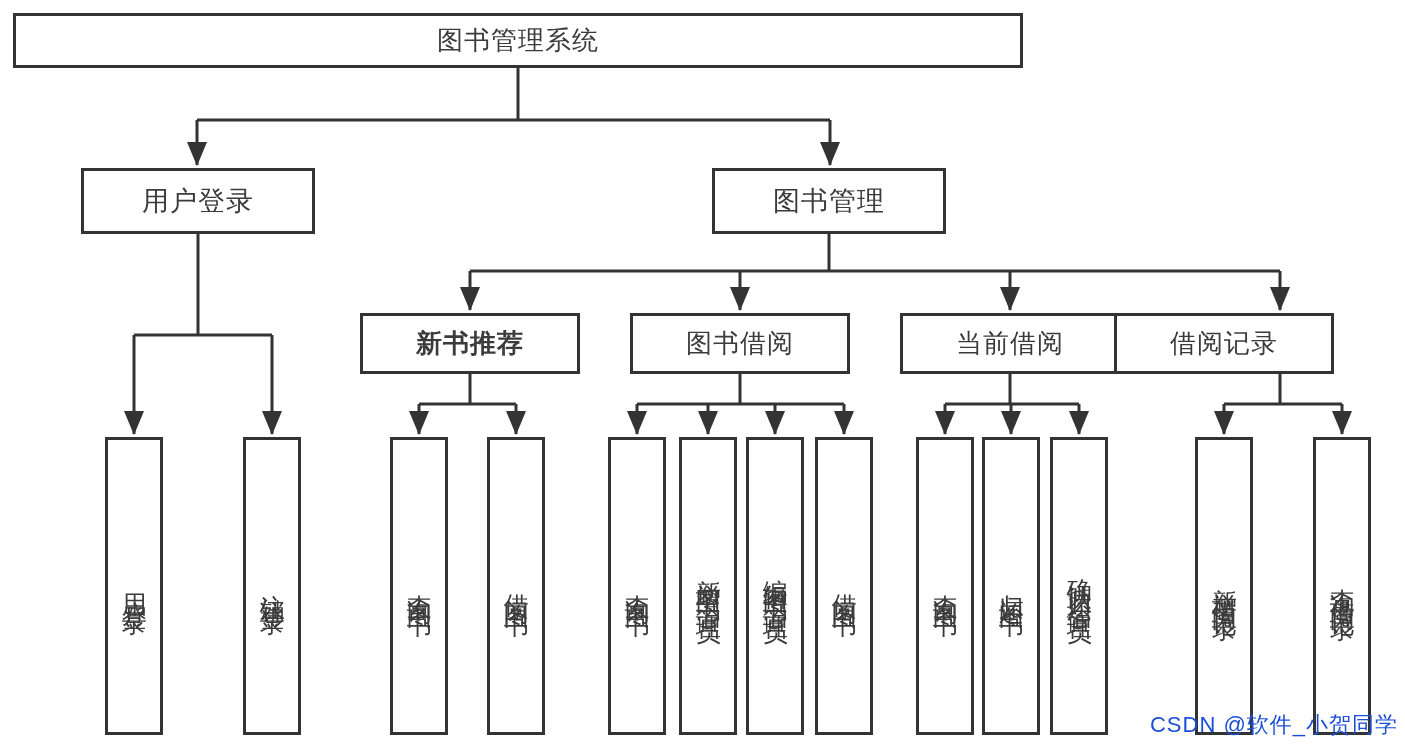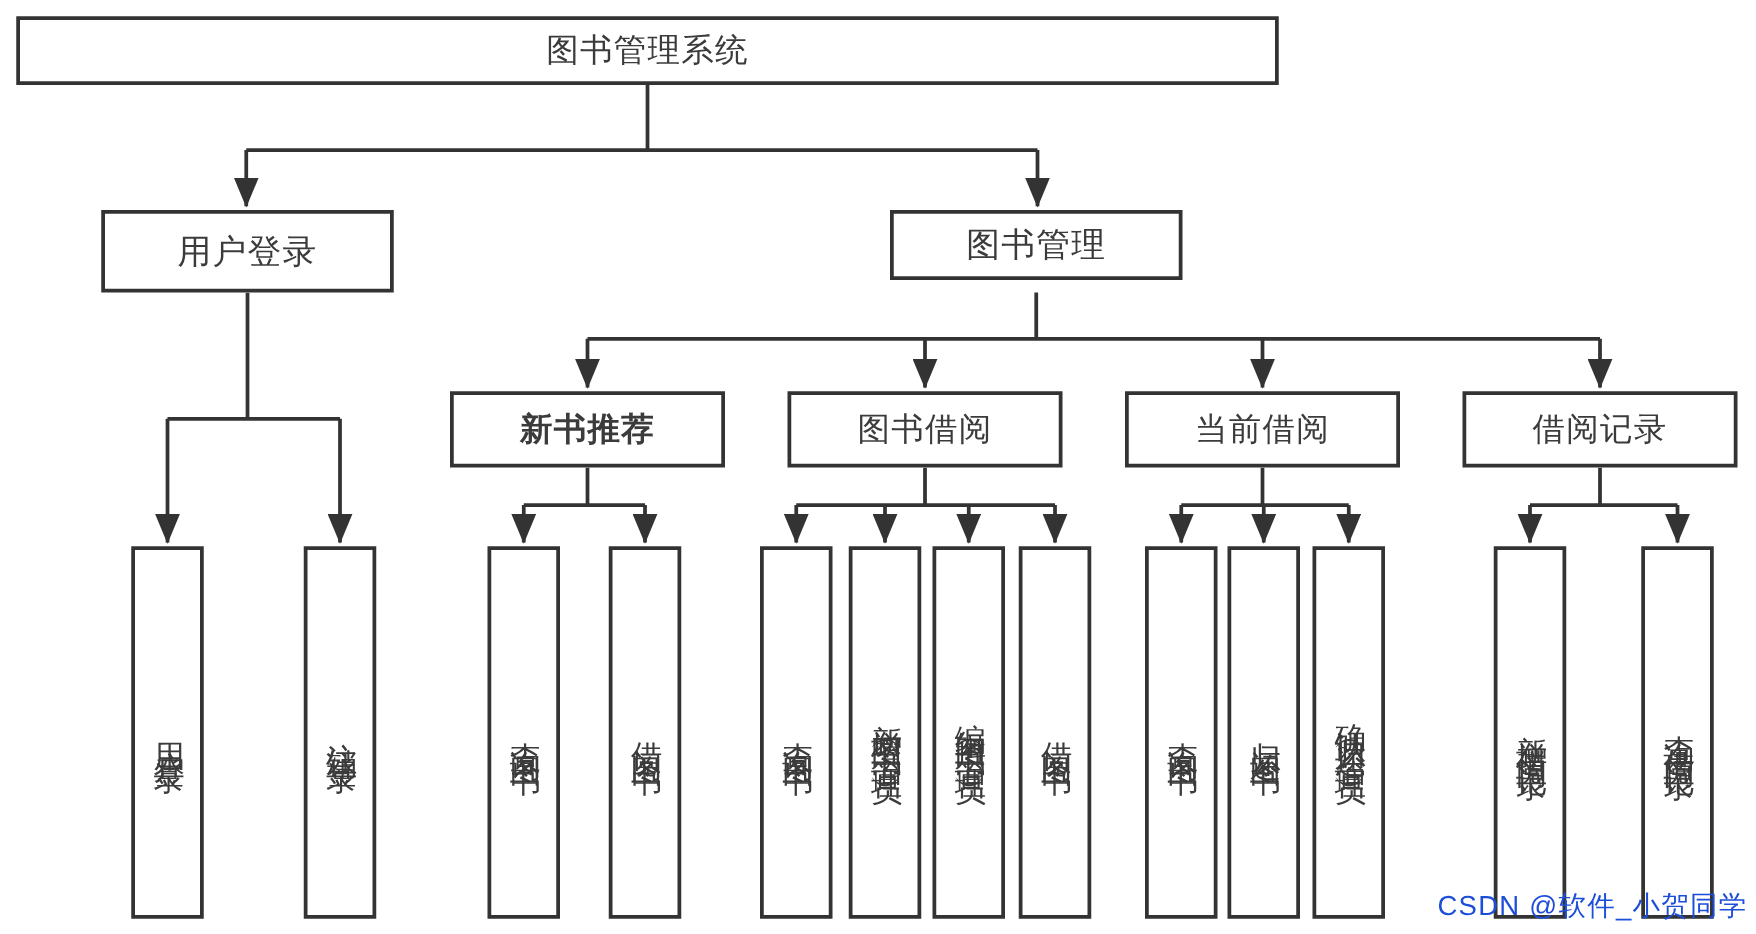--- a/index.html
+++ b/index.html
@@ -18,28 +18,28 @@
     border:3px solid #333333;
     display:flex;
     align-items:center;
     justify-content:center;
     text-align:center;
     z-index:2;
   }
   .h-label{font-size:26px;letter-spacing:1px;white-space:nowrap;}
   .n-root {left:13px; top:13px; width:1010px; height:55px;}
   .n-user-login {left:81px; top:168px; width:234px; height:66px;}
-  .n-book-mgmt {left:712px; top:168px; width:234px; height:56px;}
+  .n-book-mgmt {left:712px; top:168px; width:234px; height:66px;}
   .n-root .h-label{font-size:26px;}
   .n-user-login .h-label,.n-book-mgmt .h-label{font-size:27px;}
   .lvl3{top:313px;width:220px;height:61px;}
   .n-l3-0{left:360px;font-weight:bold;}
   .n-l3-1{left:630px;}
   .n-l3-2{left:900px;}
-  .n-l3-3{left:1170px;}
+  .n-l3-3{left:1114px;}
   .leaf{top:437px;width:58px;height:298px;}
   .vtext{
     writing-mode:vertical-rl;
     text-orientation:mixed;
     font-size:25px;
     letter-spacing:6px;
     line-height:1.1;
     white-space:nowrap;
   }
   .lf-0{left:105px;}  .lf-1{left:243px;}

